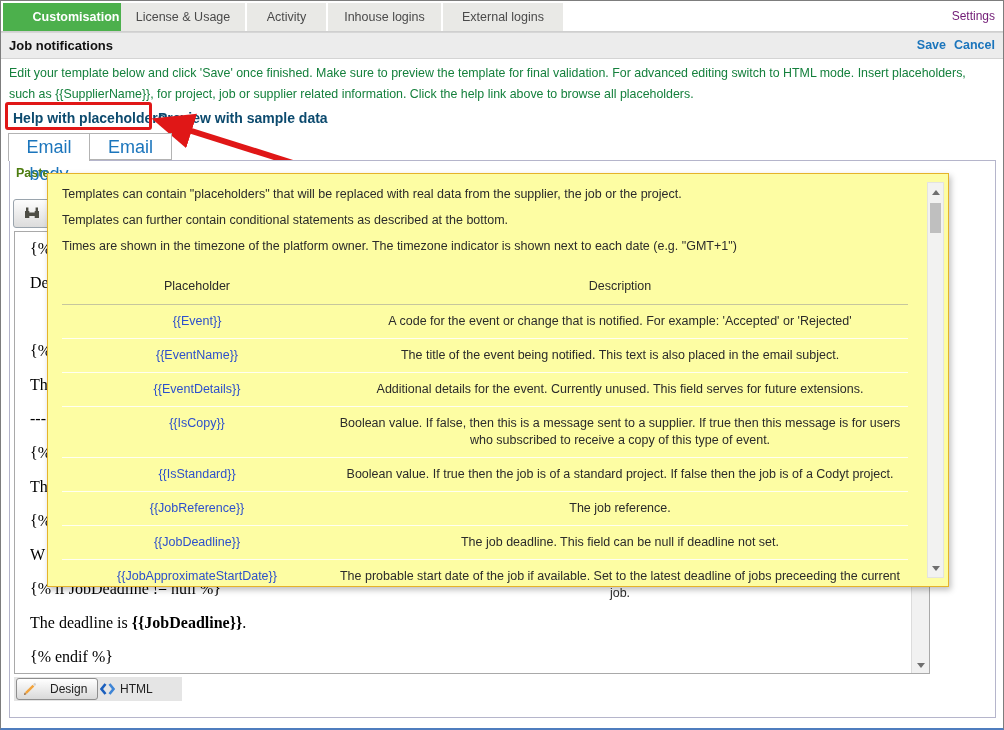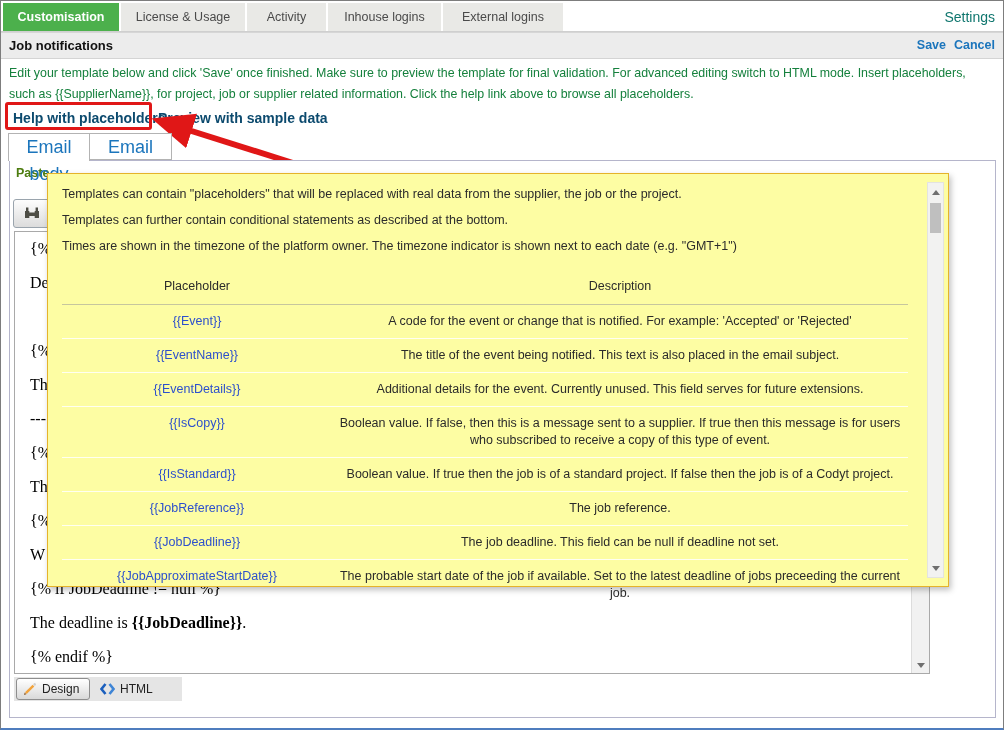--- a/index.html
+++ b/index.html
@@ -6,21 +6,21 @@
   body{font-family:"Liberation Sans",sans-serif;}
   #window{
     position:relative;width:1002px;height:727px;background:#fff;
     border:1px solid #7d7d7d;border-bottom:2px solid #4f7dbe;overflow:hidden;
   }
   
   .top-strip{position:absolute;left:0;top:0;width:100%;height:30px;background:#fff;border-bottom:1px solid #cfcfcf;}
   .top-tab{position:absolute;top:2px;height:28px;line-height:28px;text-align:center;
     background:#e9e9e6;color:#4a4a4a;font-size:12.5px;cursor:pointer;}
   .top-tab.active{background:#4cb04c;color:#fff;font-weight:bold;}
-  .settings-label{position:absolute;right:8px;top:8px;font-size:14px;color:#0f766e;}
+  .settings-label{position:absolute;right:8px;top:8px;font-size:12px;color:#701a75;}
   
   .subheader{position:absolute;left:0;top:31px;width:100%;height:25px;background:#ececec;
     border-top:1px solid #d6d6d6;border-bottom:1px solid #d4d4d4;}
   .subheader .title{position:absolute;left:8px;top:0;line-height:25px;font-size:13px;font-weight:bold;color:#111;}
   .subheader .action{position:absolute;top:0;line-height:25px;font-size:12.5px;font-weight:bold;color:#1b75bc;cursor:pointer;}
   .subheader .save{right:57px;}
   .subheader .cancel{right:8px;}
   
   .intro{position:absolute;left:8px;top:62px;width:986px;font-size:12.4px;line-height:21px;color:#15803d;}
   
@@ -48,21 +48,21 @@
   .ed-line{height:34px;line-height:34px;padding-left:15px;white-space:nowrap;}
   .ed-bold{font-weight:bold;}
   .ed-scroll{position:absolute;right:0;top:0;bottom:0;width:17px;background:#f1f1f1;border-left:1px solid #dcdcdc;}
   .sb-arrow{position:absolute;left:0;width:100%;height:16px;display:flex;align-items:center;justify-content:center;}
   .tri-up{width:0;height:0;border-left:4px solid transparent;border-right:4px solid transparent;border-bottom:5px solid #6f6f6f;}
   .tri-down{width:0;height:0;border-left:4px solid transparent;border-right:4px solid transparent;border-top:5px solid #6f6f6f;}
   
   .mode-strip{position:absolute;left:4px;top:516px;width:168px;height:24px;background:#e5e5e5;}
   .design-btn{position:absolute;left:2px;top:1px;height:22px;padding:0 10px 0 6px;box-sizing:border-box;
     border:1px solid #8e8e8e;border-radius:3px;background:linear-gradient(#ffffff,#d9d9d9);
-    display:flex;align-items:center;gap:5px;font-size:12px;color:#222;cursor:pointer;}
+    display:flex;align-items:center;gap:13px;font-size:12px;color:#222;cursor:pointer;}
   .html-btn{position:absolute;left:78px;top:1px;height:22px;padding:0 8px;display:flex;align-items:center;gap:5px;
     font-size:12px;color:#222;cursor:pointer;}
   
   .popup{position:absolute;left:46px;top:172px;width:902px;height:414px;box-sizing:border-box;
     background:#fdfda3;border:1px solid #e5b32a;box-shadow:2px 3px 6px rgba(0,0,0,0.25);
     z-index:10;padding:10px 40px 8px 14px;font-size:12.5px;color:#2b2b2b;}
   .popup p{margin:0 0 5px 0;line-height:21px;}
   .ph-table{margin-top:17px;}
   .ph-row{display:flex;line-height:17px;padding:8px 0 8px 0;border-bottom:1px solid rgba(255,255,255,0.85);text-align:center;}
   .ph-row:last-child{border-bottom:none;}
@@ -73,21 +73,21 @@
   .pop-scroll{position:absolute;right:4px;top:8px;bottom:8px;width:17px;background:#f2f2f1;border:1px solid #e3e3e0;box-sizing:border-box;}
   .pop-thumb{position:absolute;left:2px;top:20px;width:11px;height:30px;background:#bfbfbf;}
   .icon-svg{display:block;}
 </style>
 </head>
 <body>
 
 <div id="window">
 
   <div class="top-strip">
-    <div class="top-tab active" style="left:2px;width:116px;">Customisation</div>
+    <div class="top-tab active" style="left:2px;width:116px;padding-left:15px;">Customisation</div>
     <div class="top-tab" style="left:120px;width:124px;">License &amp; Usage</div>
     <div class="top-tab" style="left:246px;width:79px;">Activity</div>
     <div class="top-tab" style="left:327px;width:113px;">Inhouse logins</div>
     <div class="top-tab" style="left:442px;width:120px;">External logins</div>
     <div class="settings-label">Settings</div>
   </div>
 
   <div class="subheader">
     <div class="title">Job notifications</div>
     <div class="action save">Save</div>

